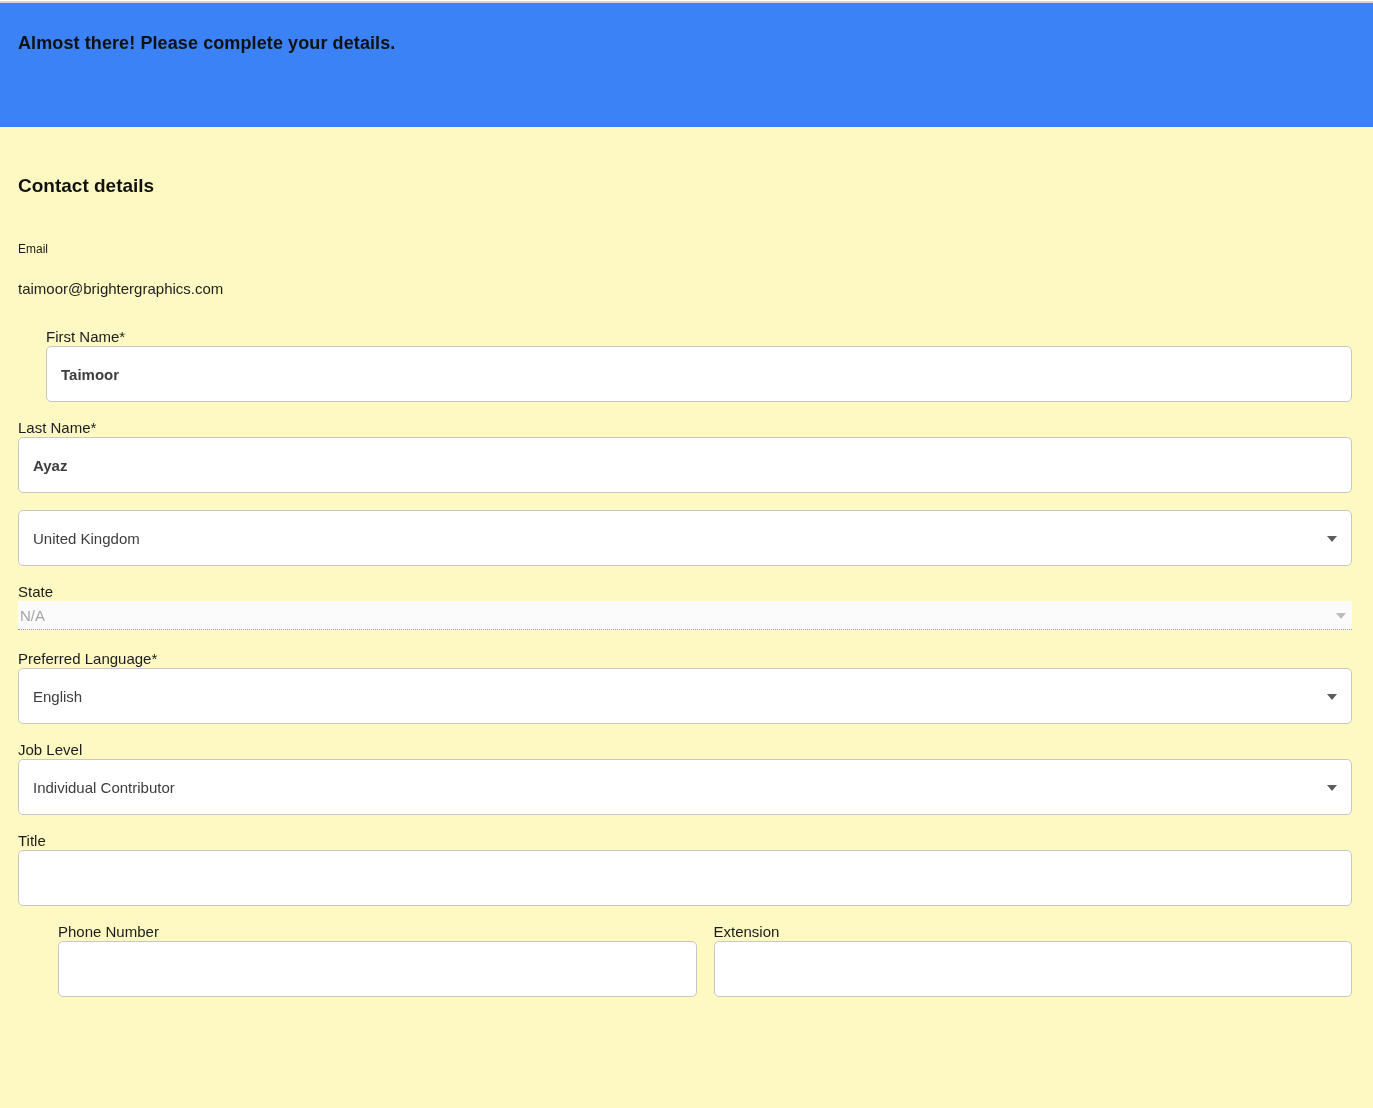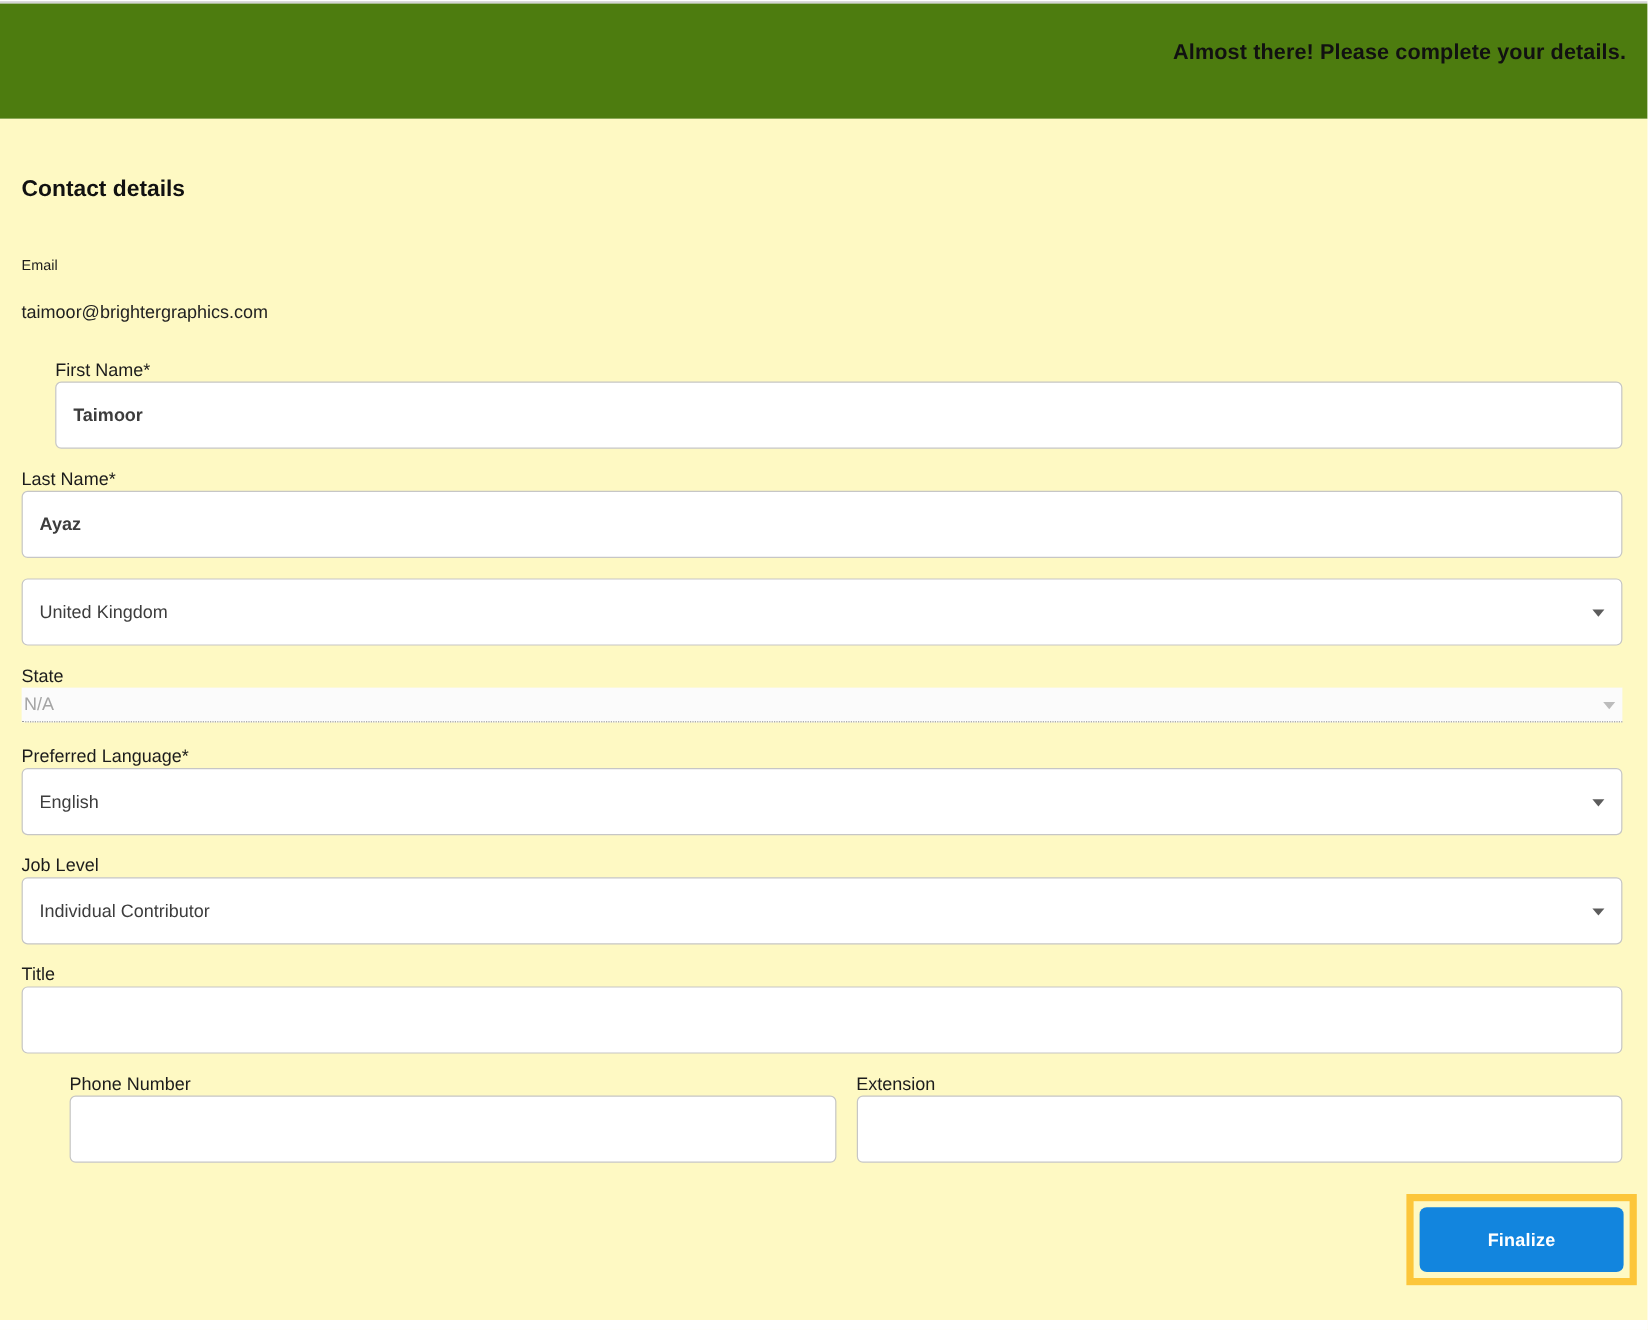--- a/index.html
+++ b/index.html
@@ -7,24 +7,23 @@
     width: 1373px; height: 1108px;
     background: #ffffff;
     font-family: "Liberation Sans", sans-serif;
     overflow: hidden;
   }
   .top-rule {
     height: 2px; margin-top: 1px;
     background: #d4d4d4;
   }
   .header {
-    height: 96px;
-    background: #4d7c0f;
+    height: 124px;
+    background: #3b82f6;
     padding: 30px 18px 0 18px;
-    text-align: right;
   }
   .header-title {
     font-size: 18px;
     font-weight: bold;
     color: #111111;
     letter-spacing: 0.1px;
   }
   .main {
     height: 1001px;
     background: #fef9c3;
@@ -208,21 +207,16 @@
     <div class="col">
       <label class="field-label">Phone Number</label>
       <input class="text-input" type="text" value="" style="">
     </div>
     <div class="col">
       <label class="field-label">Extension</label>
       <input class="text-input" type="text" value="" style="">
     </div>
   </div>
 
-  <div class="finalize-row">
-    <div class="click-highlight" style="border-color: rgb(252, 198, 58);">
-      <button class="finalize-button" style="background: rgb(18, 133, 222);">Finalize</button>
-    </div>
-  </div>
 
 </div>
 
 <div class="bottom-strip"></div>
 
 </body></html>

